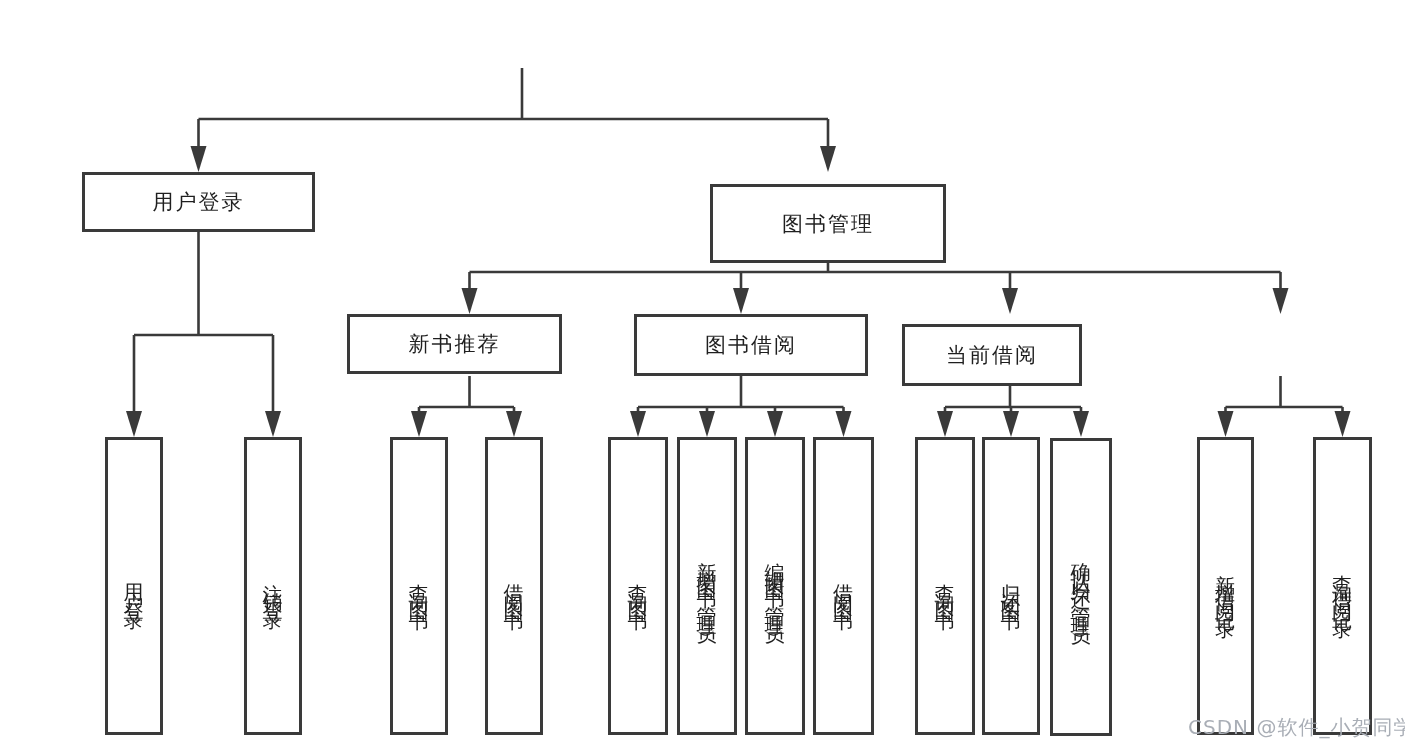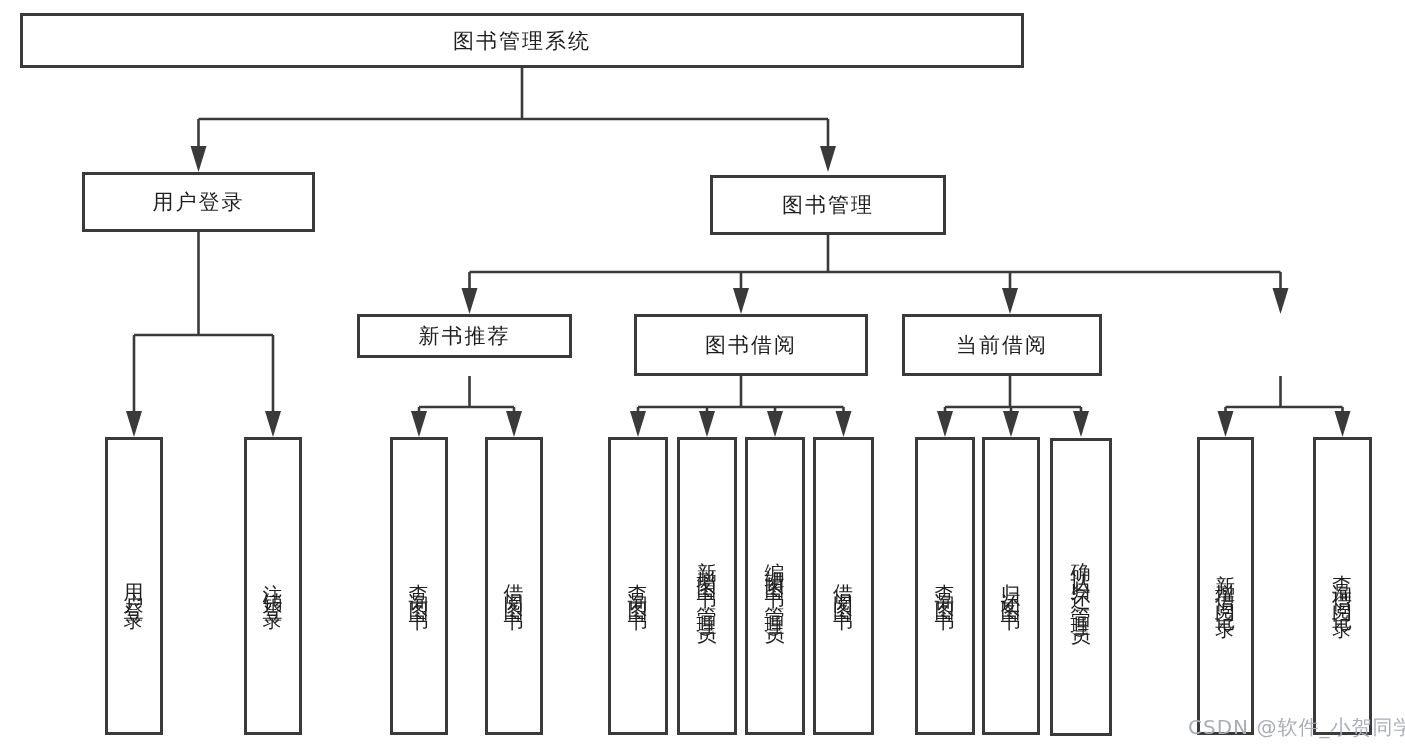--- a/index.html
+++ b/index.html
@@ -102,28 +102,27 @@
 
       <polygon points="937,411 953,411 945,437"></polygon>
       <polygon points="1003,411 1019,411 1011,437"></polygon>
       <polygon points="1073,411 1089,411 1081,437"></polygon>
 
       <polygon points="1217.5,411 1233.5,411 1225.5,437"></polygon>
       <polygon points="1334.5,411 1350.5,411 1342.5,437"></polygon>
     </g>
   </svg>
 
-  <div class="hnode" style="left:20px; top:13px; width:1004px; height:55px;">图书管理系统</div>
 
   <div class="hnode" style="left:82px; top:172px; width:233px; height:60px;">用户登录</div>
-  <div class="hnode" style="left:710px; top:175px; width:236px; height:60px;">图书管理</div>
+  <div class="hnode" style="left:710px; top:184px; width:236px; height:79px;">图书管理</div>
 
-  <div class="hnode" style="left:357px; top:314px; width:215px; height:44px;">新书推荐</div>
+  <div class="hnode" style="left:347px; top:314px; width:215px; height:60px;">新书推荐</div>
   <div class="hnode" style="left:634px; top:314px; width:234px; height:62px;">图书借阅</div>
-  <div class="hnode" style="left:902px; top:314px; width:200px; height:62px;">当前借阅</div>
+  <div class="hnode" style="left:902px; top:324px; width:180px; height:62px;">当前借阅</div>
 
   <div class="vnode" style="left:105px; top:437px; width:58px; height:298px;">
     <span class="vtext">用户登录</span>
   </div>
   <div class="vnode" style="left:244px; top:437px; width:58px; height:298px;">
     <span class="vtext">注销登录</span>
   </div>
 
   <div class="vnode" style="left:390px; top:437px; width:58px; height:298px;">
     <span class="vtext">查询图书</span>

